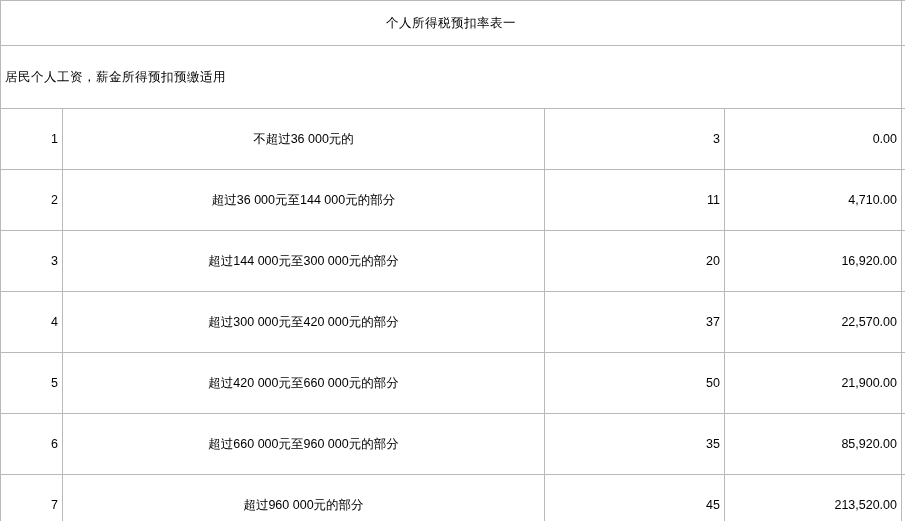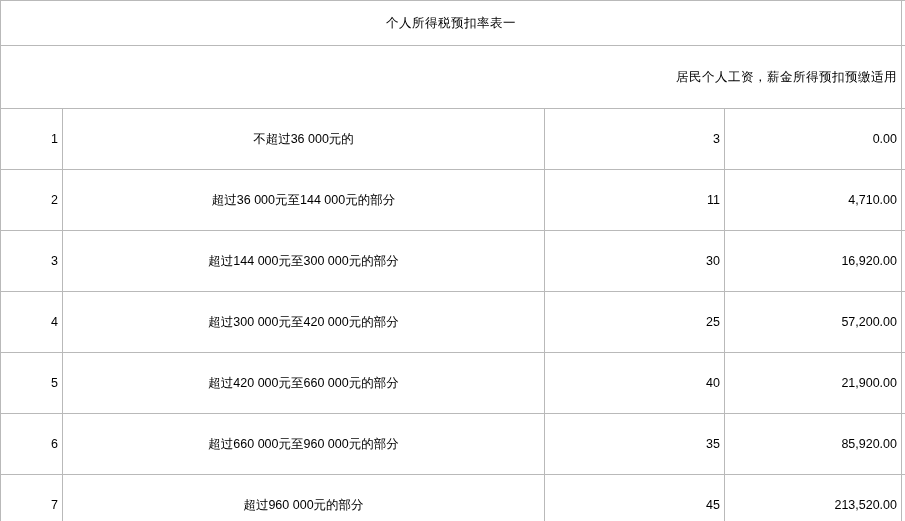--- a/index.html
+++ b/index.html
@@ -37,21 +37,21 @@
   .col-deduct  { width: 177px; }
 
   .title-row td {
     height: 34px;
     text-align: center;
     font-size: 12.5px;
     letter-spacing: 0.5px;
   }
   .subtitle-row td {
     height: 52px;
-    text-align: right;
+    text-align: left;
     font-size: 12.5px;
     letter-spacing: 0.5px;
   }
   .header-row td {
     height: 46px;
     text-align: left;
     font-size: 12.5px;
   }
   .data-row td {
     height: 50px;
@@ -99,35 +99,35 @@
       <tr class="data-row">
         <td class="num-cell">2</td>
         <td class="txt-cell">超过36 000元至144 000元的部分</td>
         <td class="num-cell">11</td>
         <td class="num-cell">4,710.00</td>
         <td class="right-spacer"></td>
       </tr>
       <tr class="data-row">
         <td class="num-cell">3</td>
         <td class="txt-cell">超过144 000元至300 000元的部分</td>
-        <td class="num-cell">30</td>
+        <td class="num-cell">20</td>
         <td class="num-cell">16,920.00</td>
         <td class="right-spacer"></td>
       </tr>
       <tr class="data-row">
         <td class="num-cell">4</td>
         <td class="txt-cell">超过300 000元至420 000元的部分</td>
-        <td class="num-cell">25</td>
-        <td class="num-cell">57,200.00</td>
+        <td class="num-cell">37</td>
+        <td class="num-cell">22,570.00</td>
         <td class="right-spacer"></td>
       </tr>
       <tr class="data-row">
         <td class="num-cell">5</td>
         <td class="txt-cell">超过420 000元至660 000元的部分</td>
-        <td class="num-cell">40</td>
+        <td class="num-cell">50</td>
         <td class="num-cell">21,900.00</td>
         <td class="right-spacer"></td>
       </tr>
       <tr class="data-row">
         <td class="num-cell">6</td>
         <td class="txt-cell">超过660 000元至960 000元的部分</td>
         <td class="num-cell">35</td>
         <td class="num-cell">85,920.00</td>
         <td class="right-spacer"></td>
       </tr>

